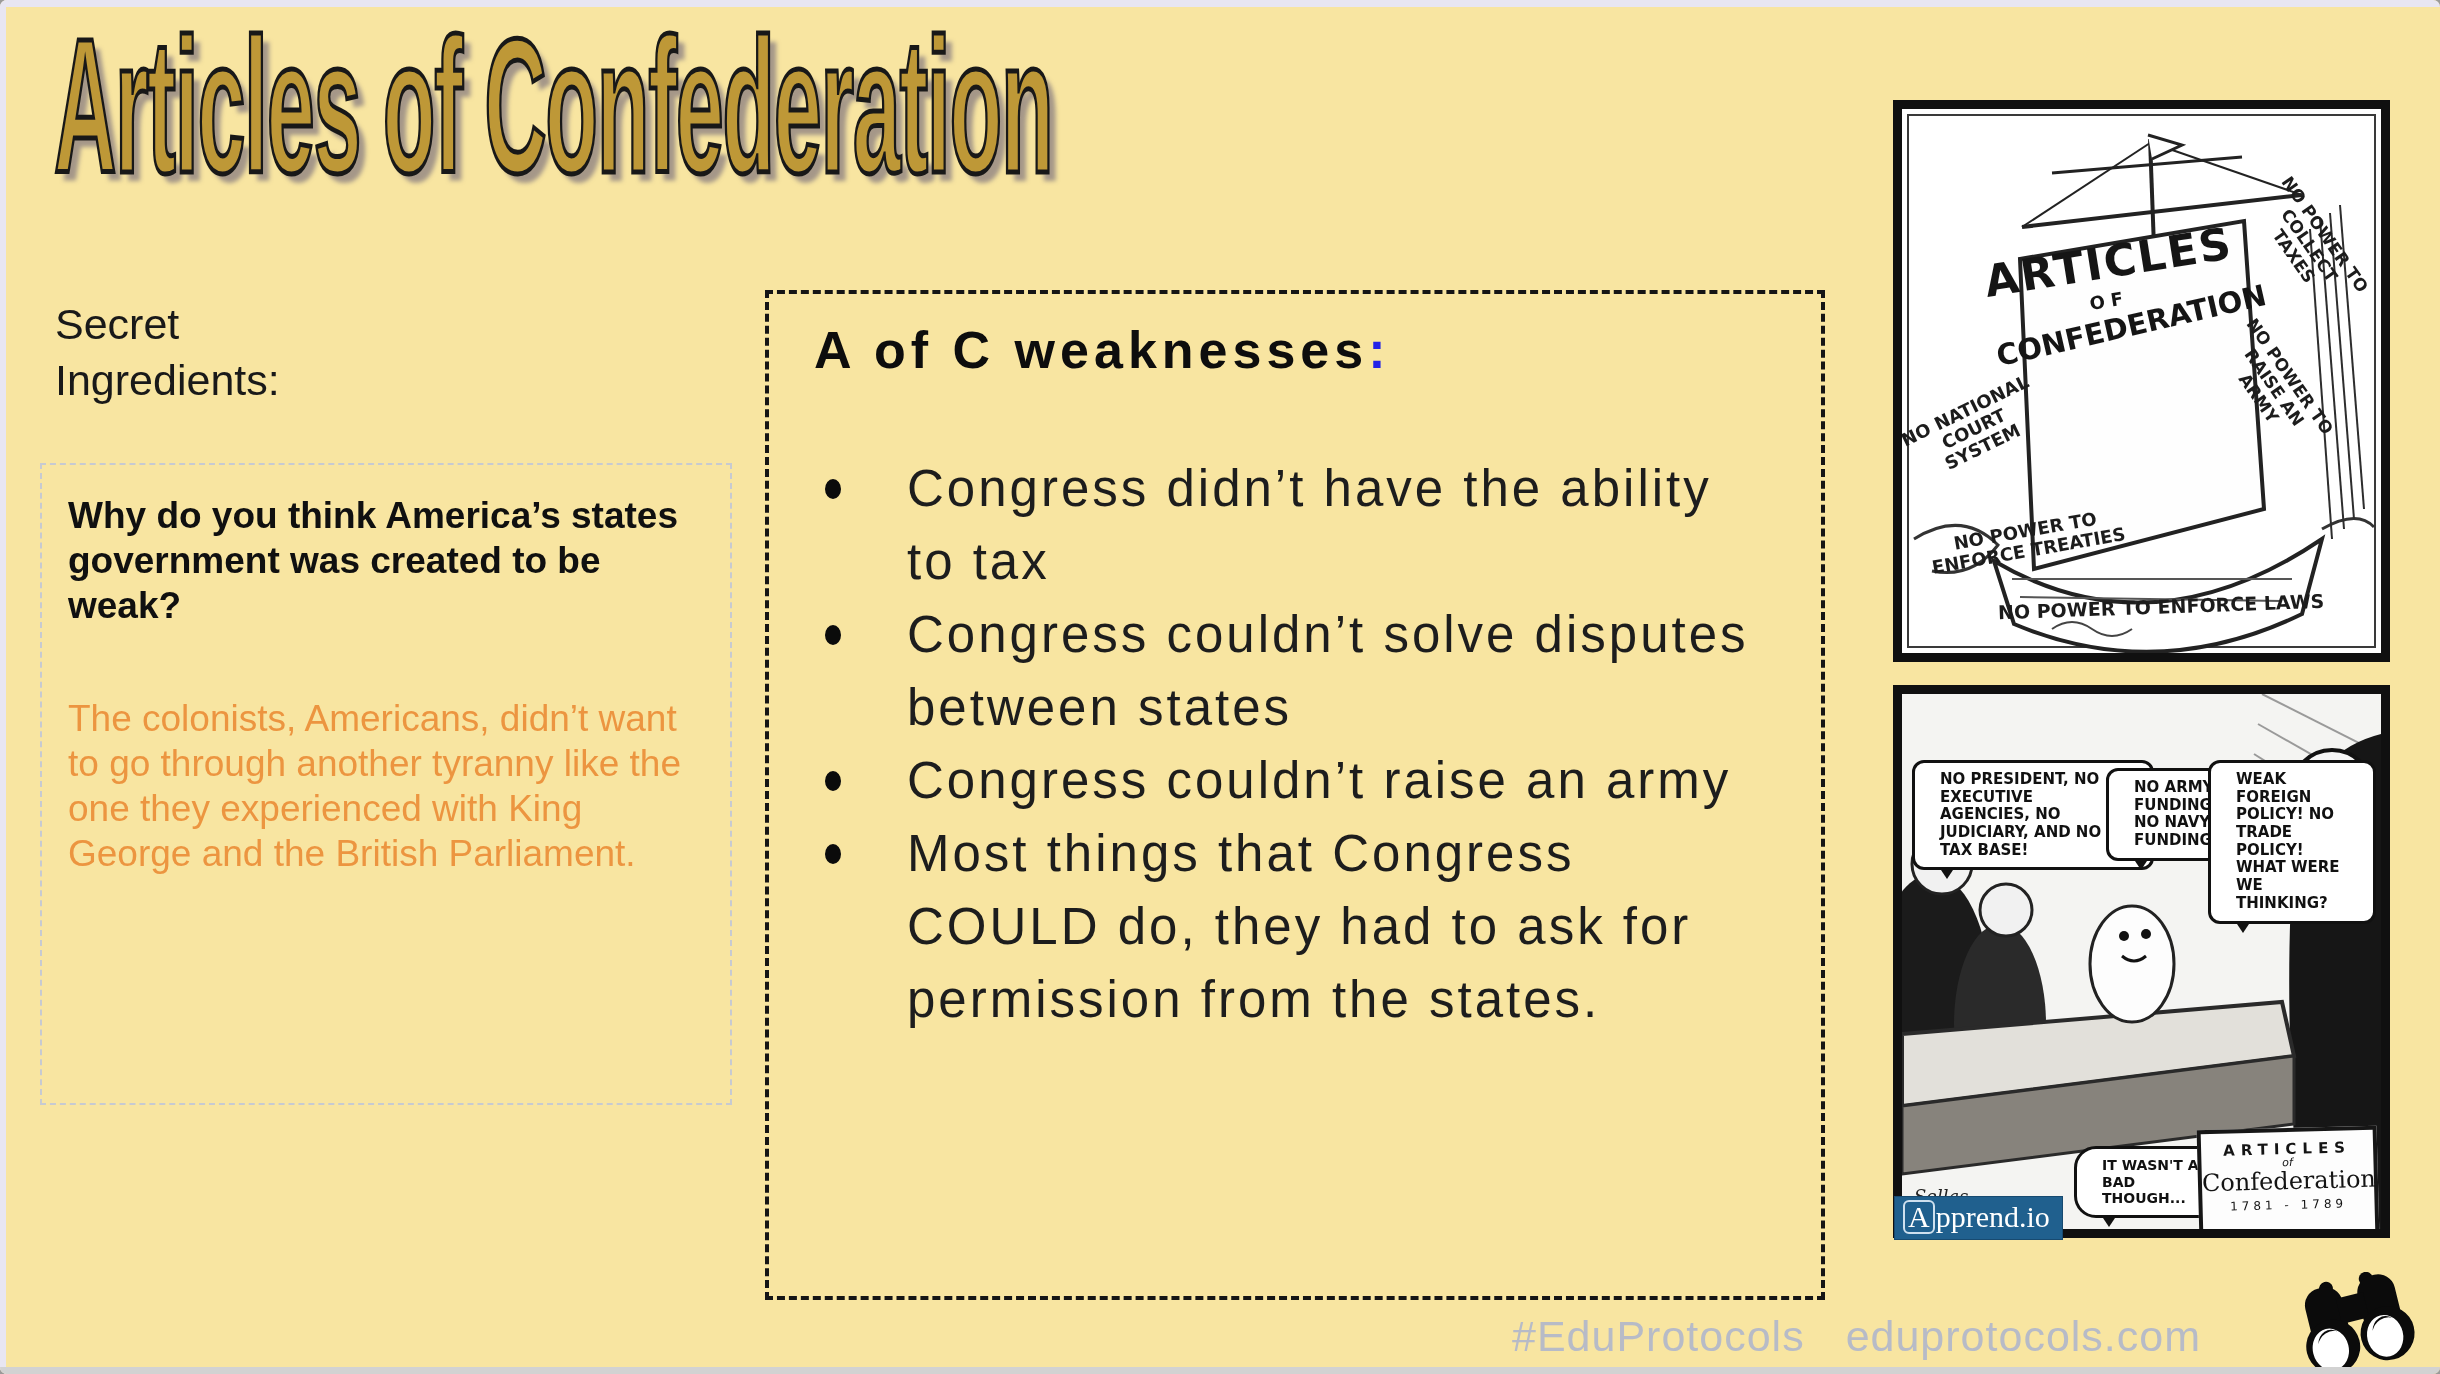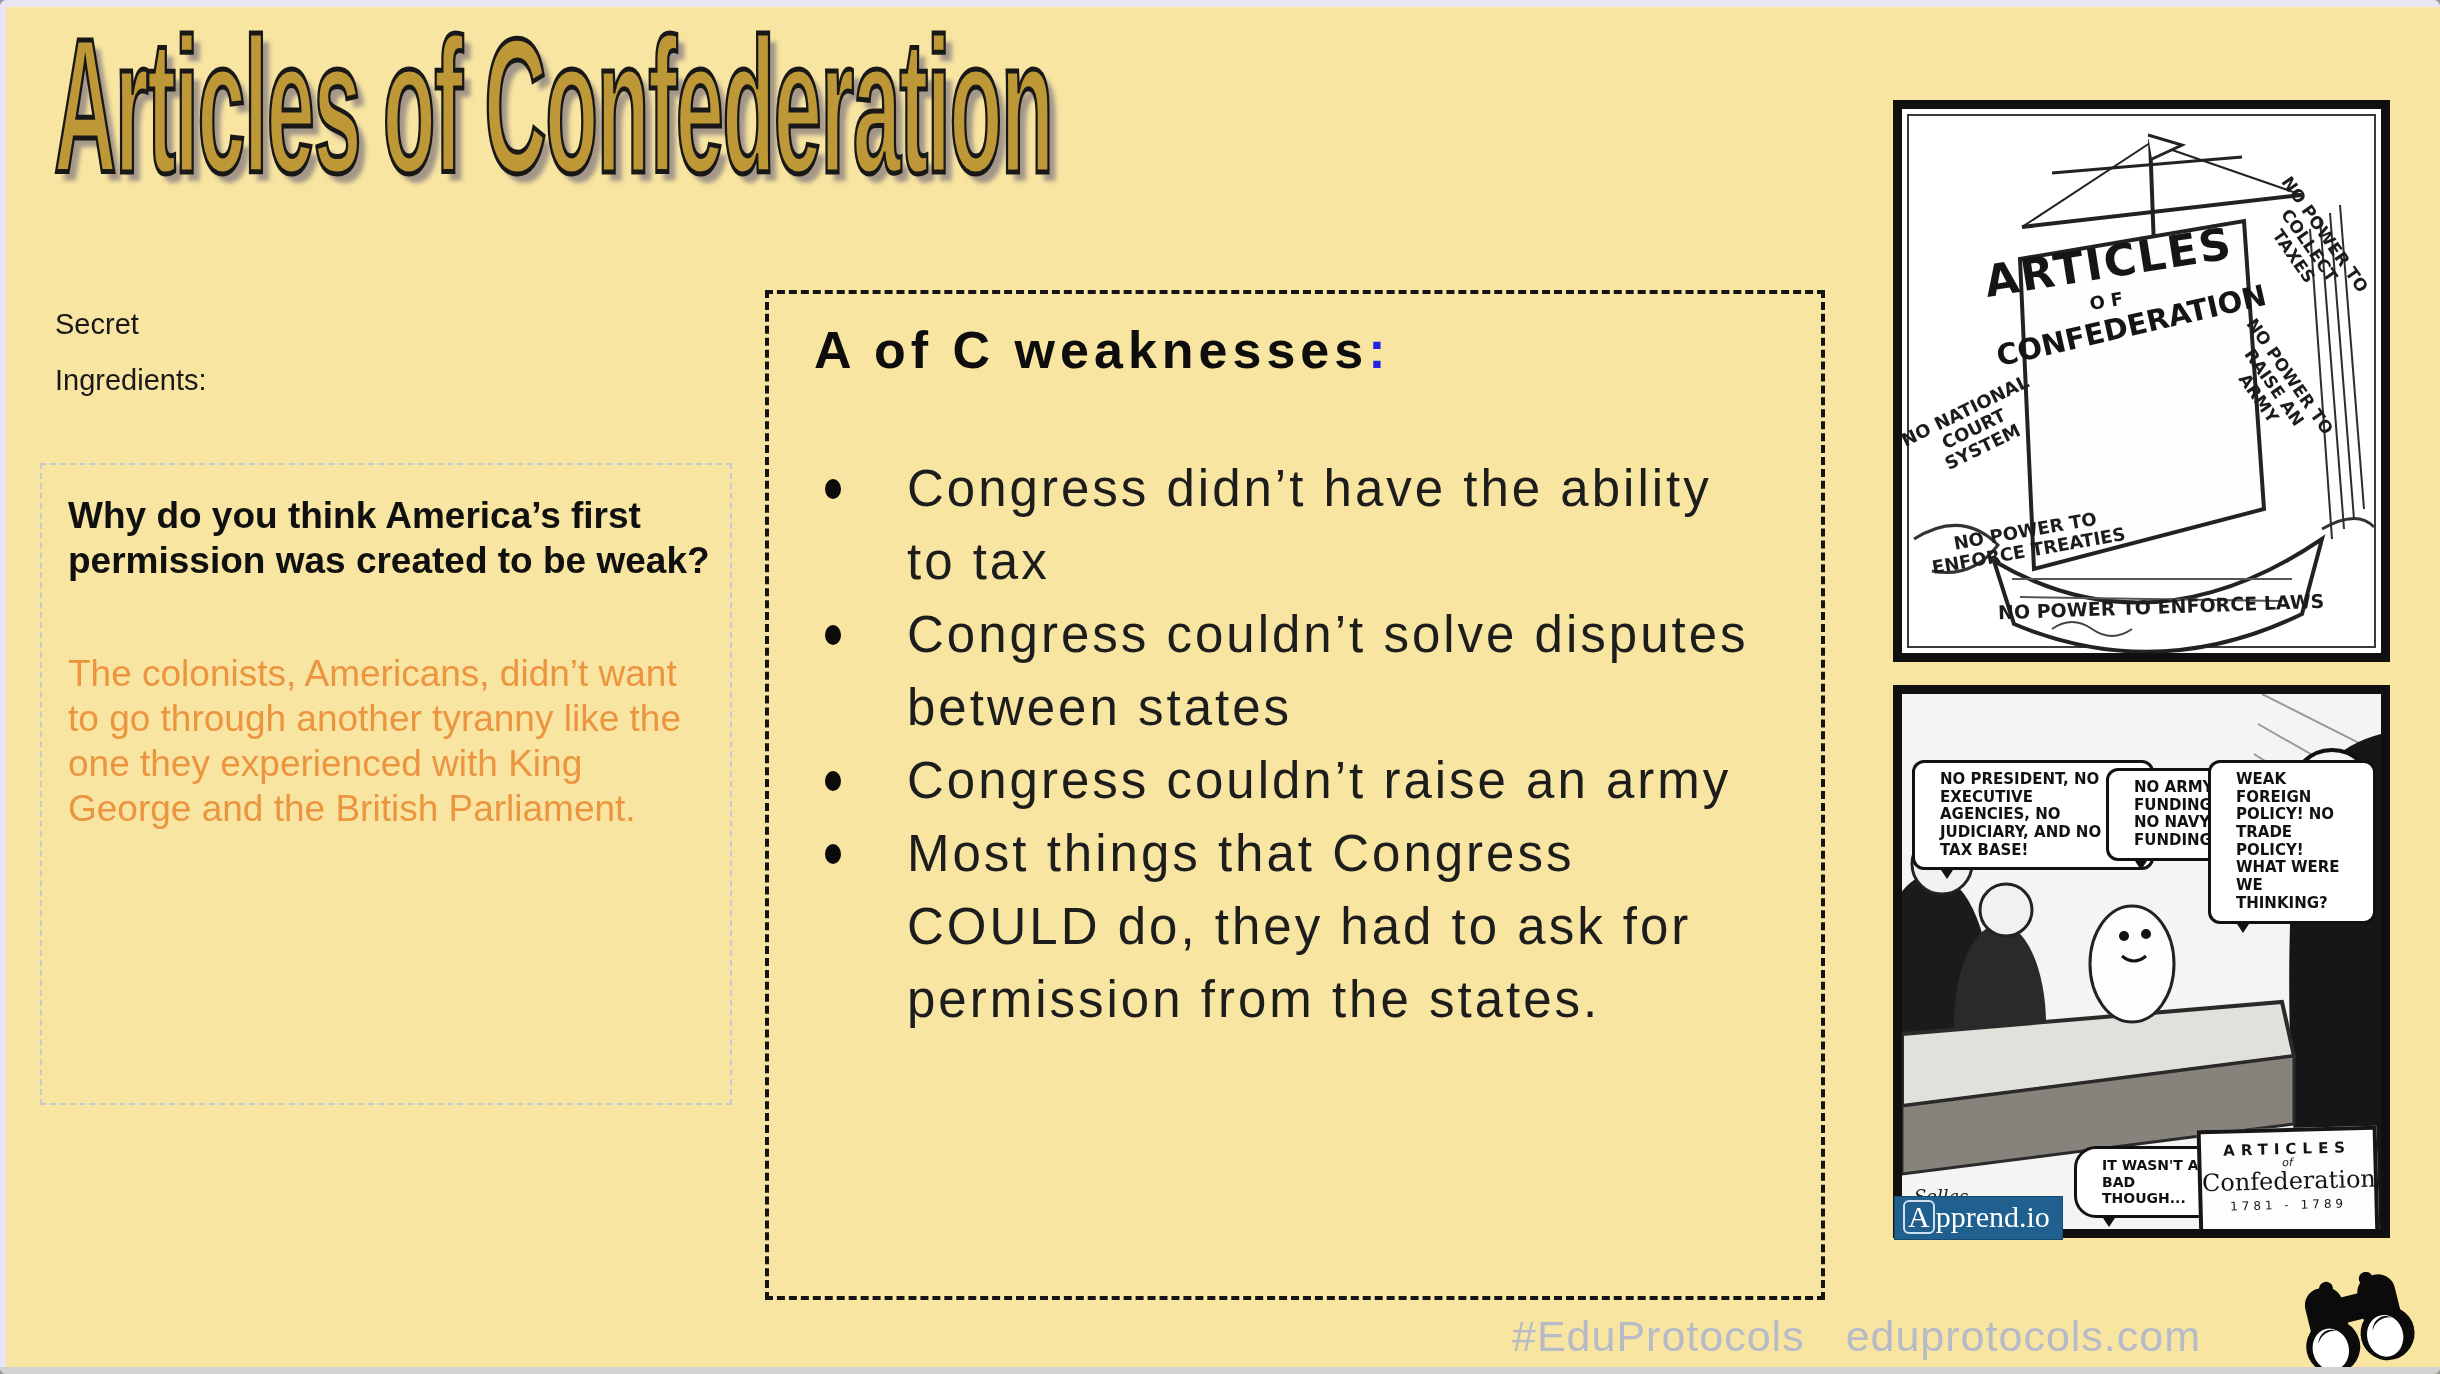--- a/index.html
+++ b/index.html
@@ -11,21 +11,21 @@
   .edge-bottom{position:absolute;left:0;bottom:0;width:2440px;height:7px;background:#D2D2D2;}
 
   
   .title{position:absolute;left:54px;top:10px;margin:0;white-space:nowrap;
          font-family:"Liberation Sans",sans-serif;font-weight:700;font-size:192px;line-height:1;
          color:#BE9837;-webkit-text-stroke:5px #181818;
          text-shadow:16px 9px 7px rgba(96,88,116,.55);
          transform:scaleX(.45);transform-origin:left top;letter-spacing:-3px;}
 
   
-  .secret{position:absolute;left:55px;top:296px;font-size:29px;line-height:56px;color:#191919;}
+  .secret{position:absolute;left:55px;top:296px;font-size:43px;line-height:56px;color:#191919;}
 
   
   .prompt-box{position:absolute;left:40px;top:463px;width:692px;height:642px;
               border:2px dashed #C7CAD1;box-sizing:border-box;padding:28px 26px 0 26px;}
   .prompt-q{font-weight:700;font-size:37px;line-height:45px;color:#101010;width:650px;}
   .prompt-a{font-weight:400;font-size:37px;line-height:45px;color:#EC9540;width:620px;margin-top:68px;}
 
   
   .weak-box{position:absolute;left:765px;top:290px;width:1060px;height:1010px;
             border:4px dashed #151515;box-sizing:border-box;}
@@ -88,21 +88,21 @@
   <div class="edge-left"></div>
 
   <h1 class="title">Articles of Confederation</h1>
 
   <div class="secret">
     <div>Secret</div>
     <div>Ingredients:</div>
   </div>
 
   <div class="prompt-box">
-    <div class="prompt-q">Why do you think America’s first permission was created to be weak?</div>
+    <div class="prompt-q">Why do you think America’s states government was created to be weak?</div>
     <div class="prompt-a">The colonists, Americans, didn’t want to go through another tyranny like the one they experienced with King George and the British Parliament.</div>
   </div>
 
   <div class="weak-box">
     <div class="weak-heading">
       <span>A of C weaknesses</span><span class="colon">:</span>
     </div>
     <ul class="weak-list">
       <li>
         <span class="dot"></span>

